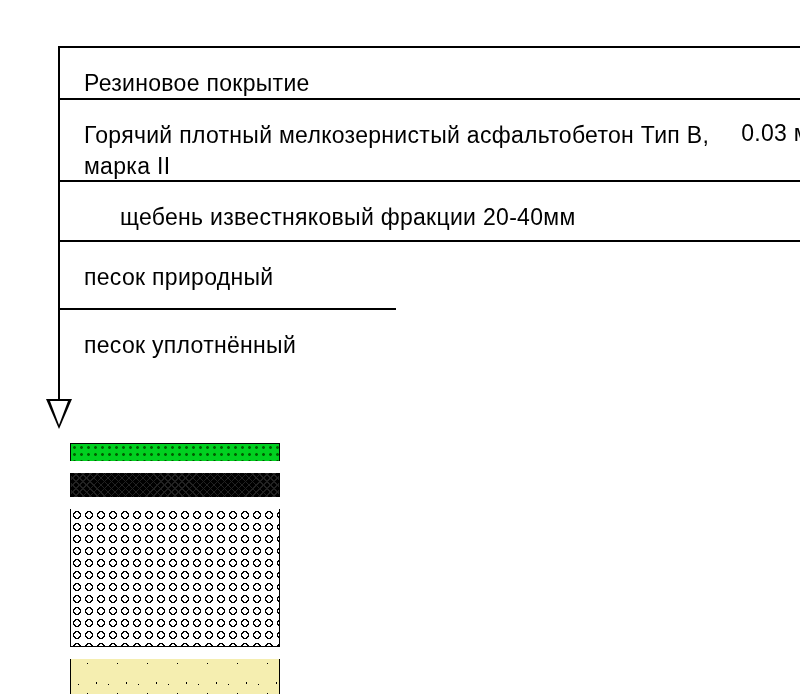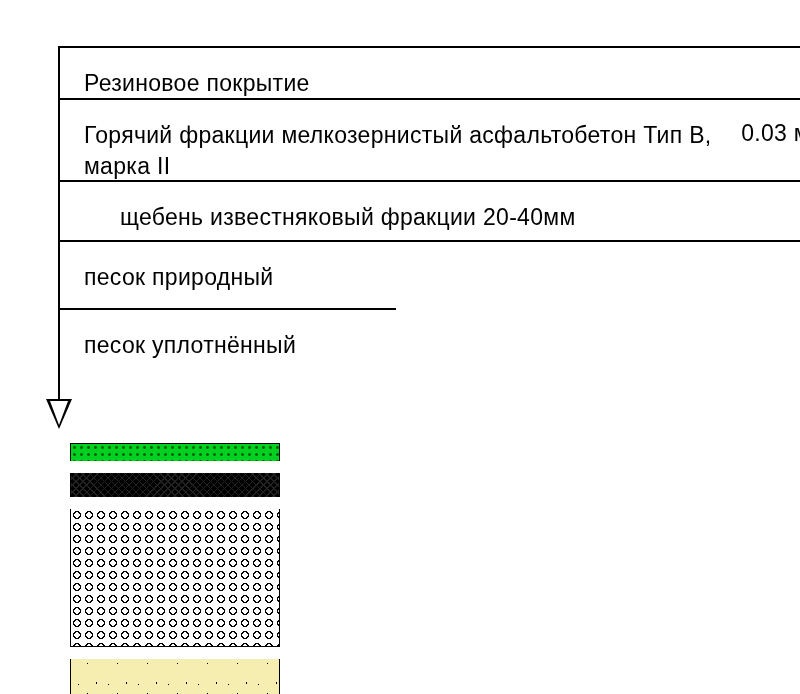--- a/index.html
+++ b/index.html
@@ -135,21 +135,21 @@
 <body>
 
 <div class="leader-line"></div>
 <div class="arrow-head"></div>
 
 <div class="row row-1">
   <div class="label">Резиновое покрытие</div>
 </div>
 
 <div class="row row-2">
-  <div class="label">Горячий фракции мелкозернистый асфальтобетон Тип В, марка II</div>
+  <div class="label">Горячий плотный мелкозернистый асфальтобетон Тип В, марка II</div>
   <div class="value">0.03 м</div>
 </div>
 
 <div class="row row-3">
   <div class="label">щебень известняковый фракции 20-40мм</div>
 </div>
 
 <div class="row row-4">
   <div class="label">песок природный</div>
 </div>

